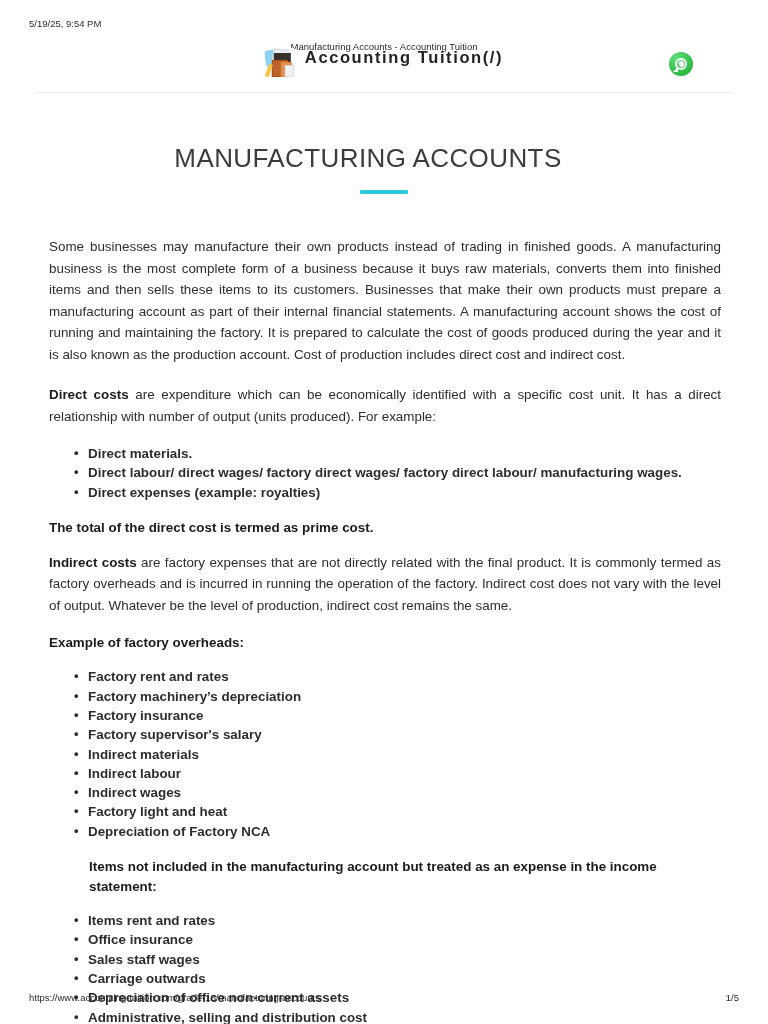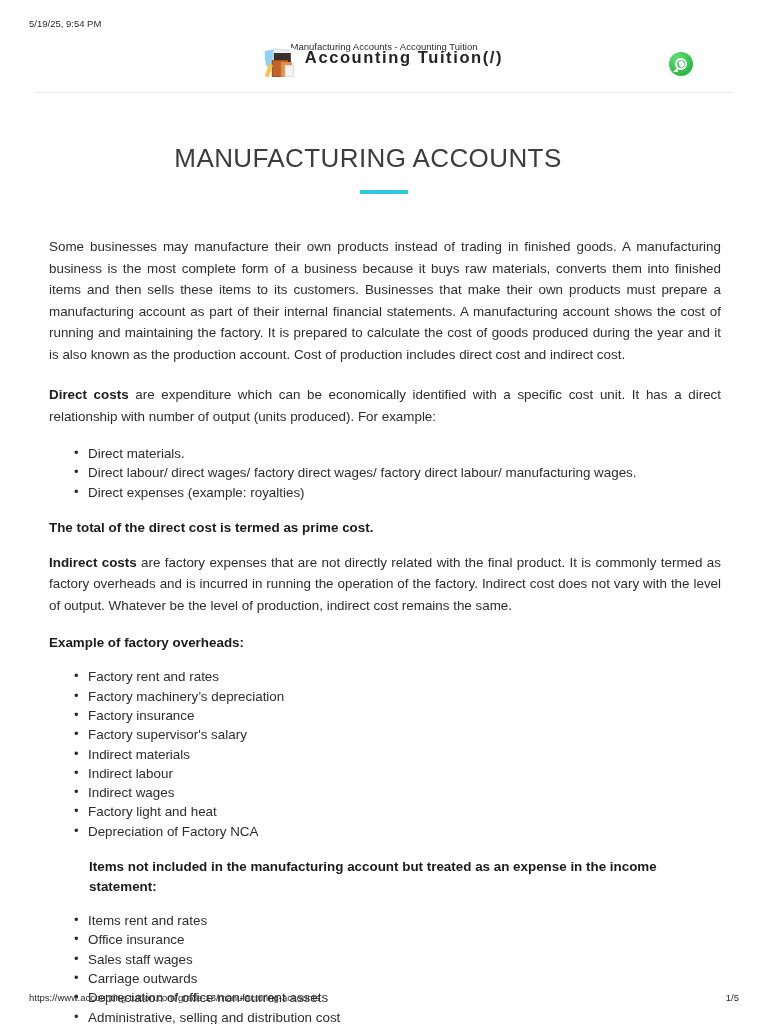--- a/index.html
+++ b/index.html
@@ -243,20 +243,21 @@
     margin: 0 0 16px 0;
     padding-left: 39px;
     list-style: none;
   }
   .article ul li {
     position: relative;
     font-size: 13.4px;
     line-height: 19.3px;
     color: #2d2d2d;
     padding-left: 0;
+    font-weight: bold;
   }
   .article ul li::before {
     content: "\2022";
     position: absolute;
     left: -14px;
     top: -1px;
     font-size: 13px;
     color: #2d2d2d;
   }
 

